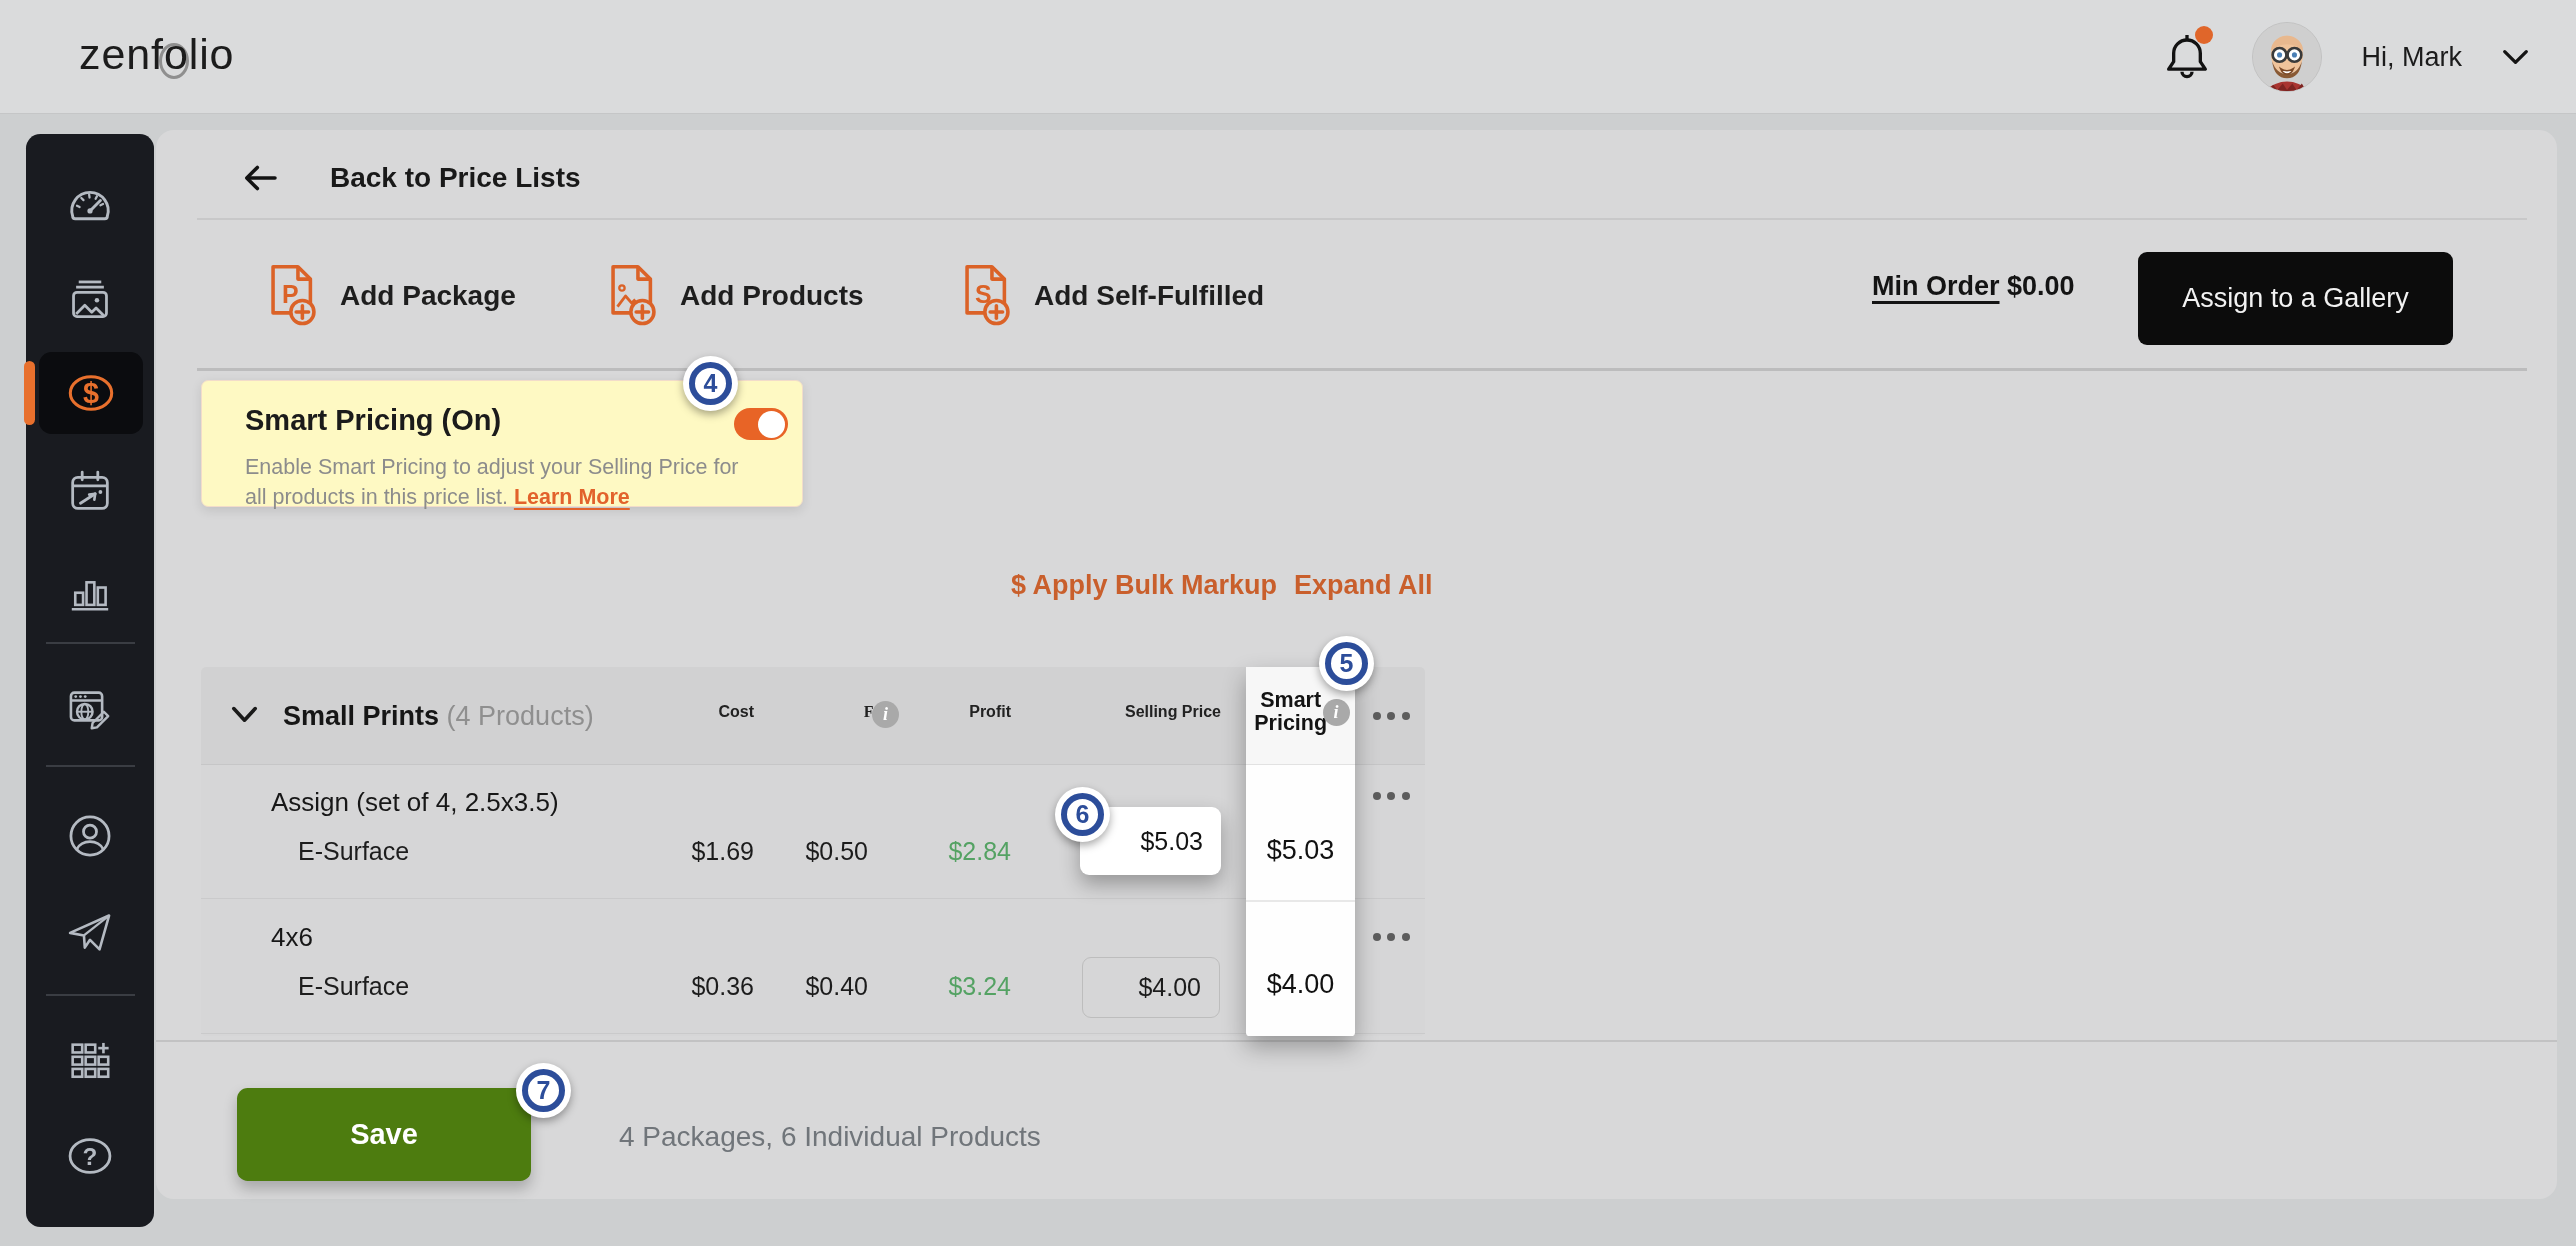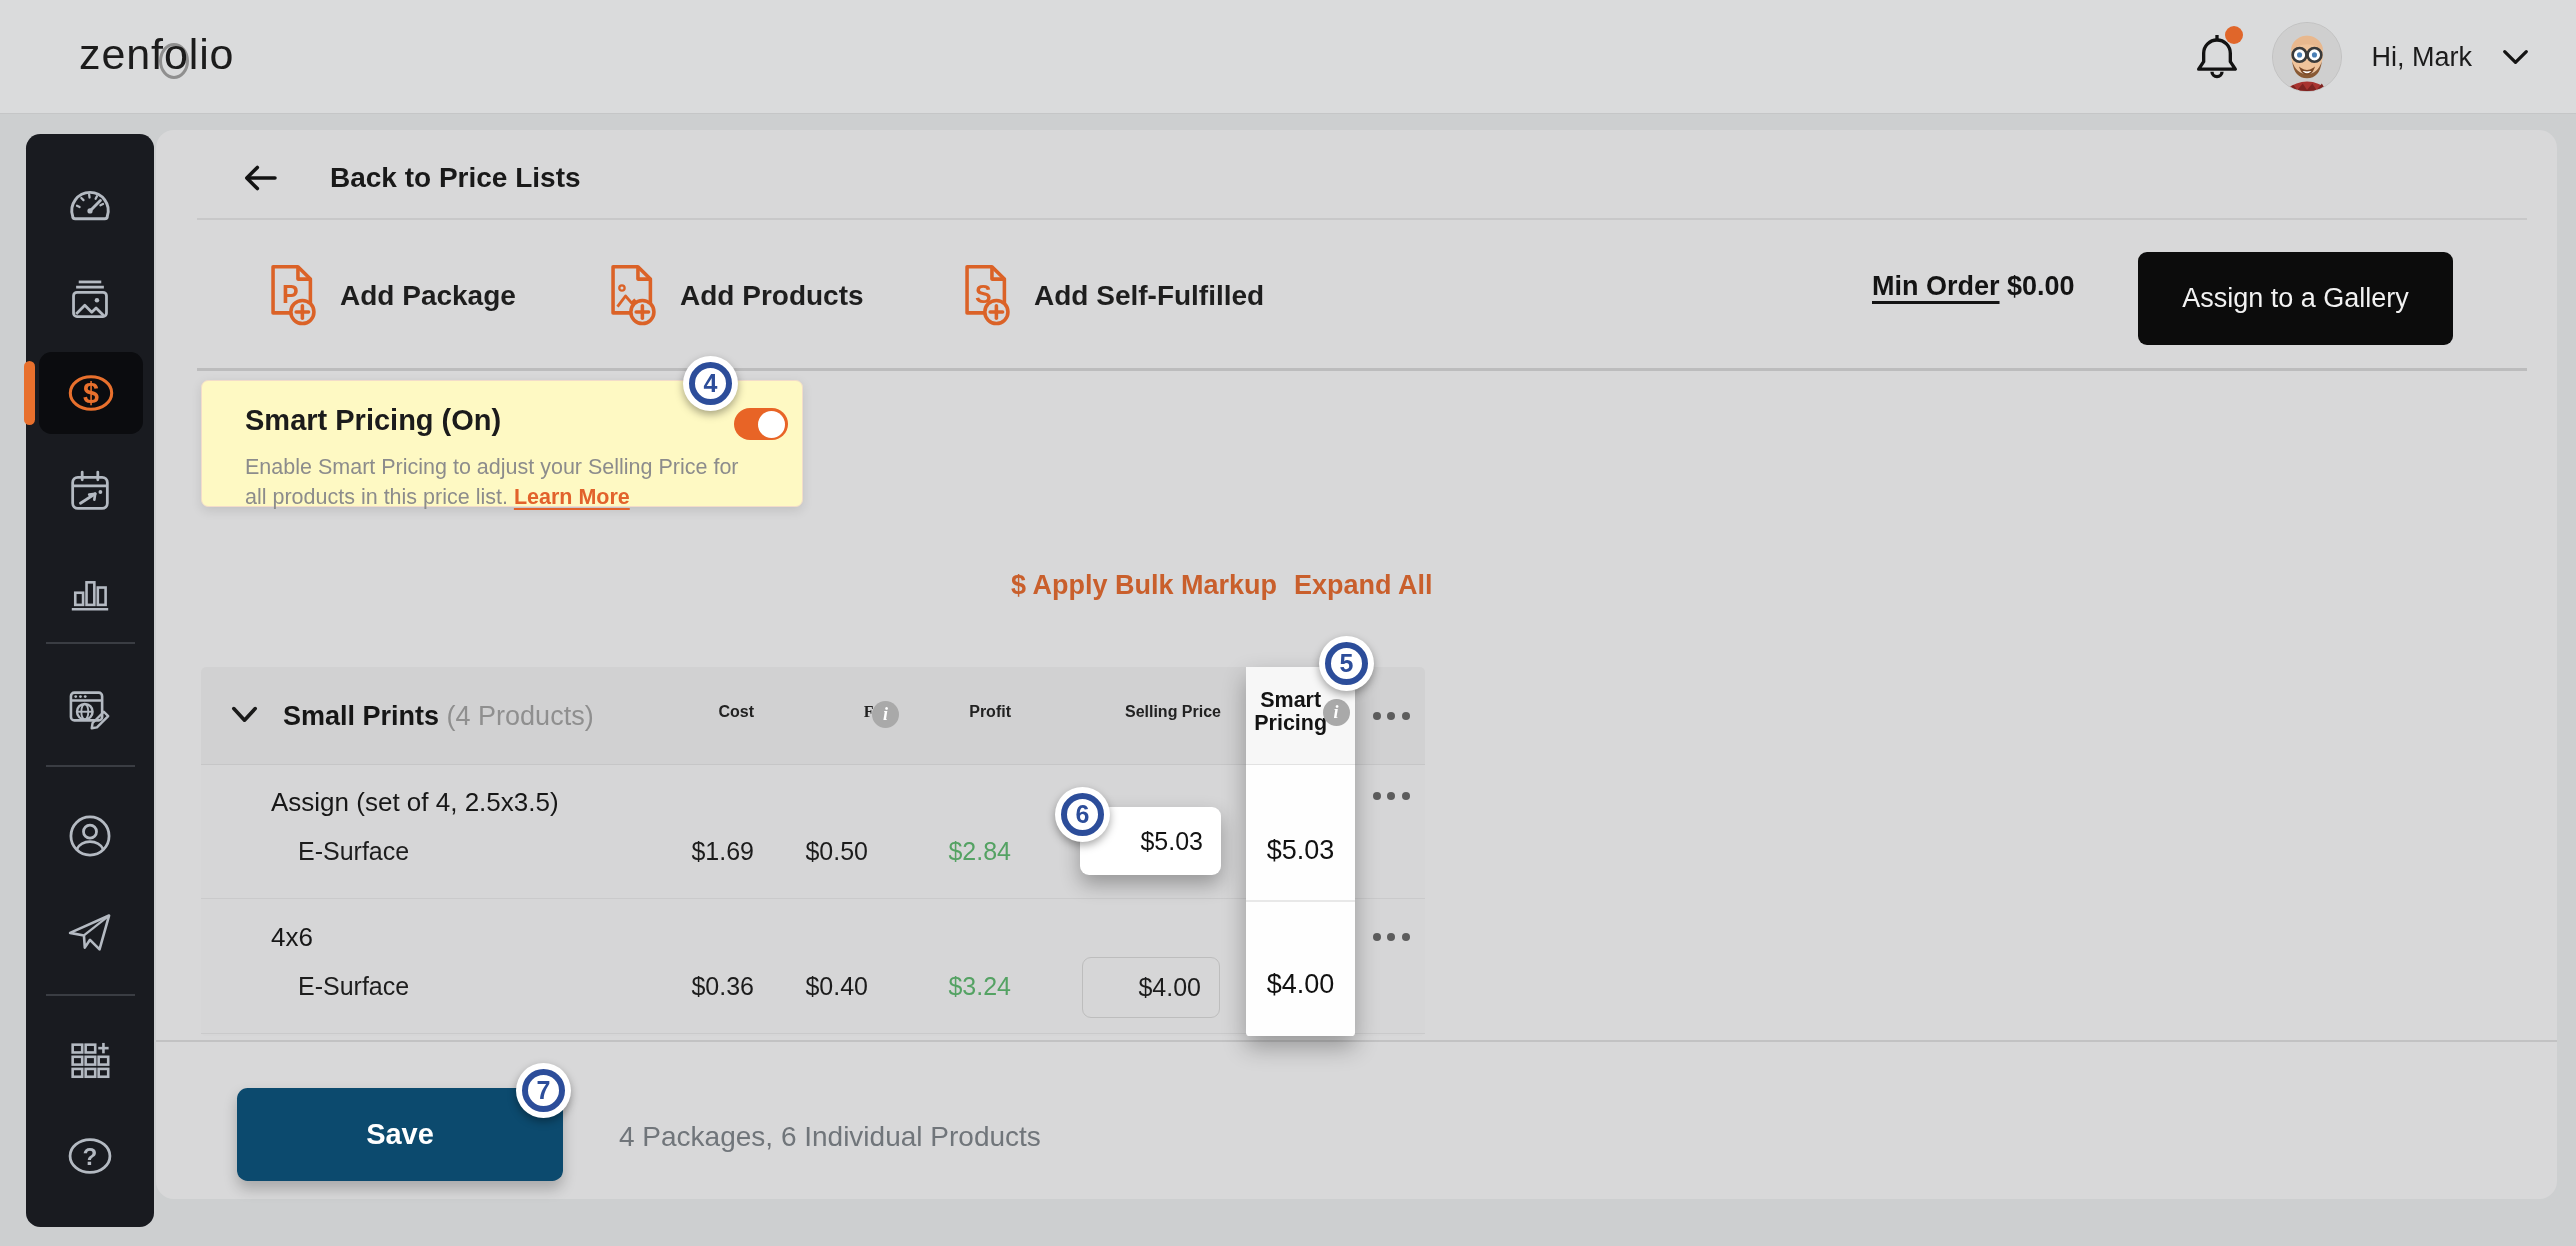--- a/index.html
+++ b/index.html
@@ -3,21 +3,21 @@
 <meta charset="utf-8">
 <style>
   * { margin:0; padding:0; box-sizing:border-box; }
   html,body { width:2576px; height:1247px; }
   body { font-family:"Liberation Sans", sans-serif; background:#cdcfd0; overflow:hidden; position:relative; }
 
   
   .topbar { position:absolute; left:0; top:0; width:2576px; height:114px; background:#dadbdc; border-bottom:1.8px solid #c5c6c7; z-index:5; }
   .logo { position:absolute; left:79px; top:30px; font-size:43px; letter-spacing:0.9px; color:#1c1c1c; font-weight:500; z-index:1; }
   .logo-ring { position:absolute; left:159px; top:43px; width:30px; height:36px; border:3.6px solid #8f8f8f; border-radius:50%; z-index:0; }
-  .hdr-right { position:absolute; right:47px; top:0; height:114px; display:flex; align-items:center; gap:30px; }
+  .hdr-right { position:absolute; right:47px; top:0; height:114px; display:flex; align-items:center; gap:40px; }
   .bell-wrap { position:relative; width:50px; height:54px; cursor:pointer; }
   .bell-dot { position:absolute; right:-1.8px; top:-3.6px; width:18px; height:18px; border-radius:50%; background:#e0662a; }
   .avatar { width:70px; height:70px; border-radius:50%; background:#cfcfcf; overflow:hidden; border:0.9px solid #c2c2c2; }
   .greeting { font-size:27px; color:#1b1b1b; font-weight:500; }
   .hdr-chev { width:27px; height:18px; }
 
   
   .sidebar { position:absolute; left:26px; top:134px; width:128px; height:1093px; background:#191b20; border-radius:14.3px; z-index:4; }
   .snav { position:absolute; left:0; width:128px; height:57px; display:flex; align-items:center; justify-content:center; cursor:pointer; }
   .snav svg { width:52px; height:52px; }
@@ -90,21 +90,21 @@
   .sc-val { position:absolute; left:0; width:109px; text-align:center; font-size:27px; color:#111; }
   .sc-v1 { top:168px; } .sc-v2 { top:302px; }
   .sc-line { position:absolute; left:0; width:109px; height:1.8px; background:#e8e8e8; }
   .dots { position:absolute; display:flex; gap:6.3px; cursor:pointer; }
   .dots i { width:8px; height:8px; border-radius:50%; background:#5d5d5d; }
   .d-head { left:1172px; top:45px; }
   .d-r1 { left:1172px; top:125px; }
   .d-r2 { left:1172px; top:266px; }
 
   
-  .save-btn { position:absolute; left:81px; top:958px; width:326px; height:93px; background:#0c4a6e; border:none; border-radius:10.7px; color:#fff; font-size:29px; font-weight:700; font-family:"Liberation Sans", sans-serif; box-shadow:0 7.2px 14.3px rgba(0,0,0,0.22); cursor:pointer; }
+  .save-btn { position:absolute; left:81px; top:958px; width:294px; height:93px; background:#4d7c0f; border:none; border-radius:10.7px; color:#fff; font-size:29px; font-weight:700; font-family:"Liberation Sans", sans-serif; box-shadow:0 7.2px 14.3px rgba(0,0,0,0.22); cursor:pointer; }
   .summary { position:absolute; left:463px; top:991px; font-size:28px; color:#70757a; }
 
   
   .badge { position:absolute; width:55px; height:55px; background:#fff; border-radius:50%; box-shadow:0 3.6px 9px rgba(0,0,0,0.35); display:flex; align-items:center; justify-content:center; z-index:20; }
   .badge .ring { width:43px; height:43px; border:6.3px solid #2c4d9a; border-radius:50%; display:flex; align-items:center; justify-content:center; font-size:25px; font-weight:700; color:#2c4d9a; background:#fff; }
   .b4 { left:683px; top:356px; }
   .b5 { left:1319px; top:636px; }
   .b6 { left:1055px; top:787px; }
   .b7 { left:516px; top:1063px; }
 

